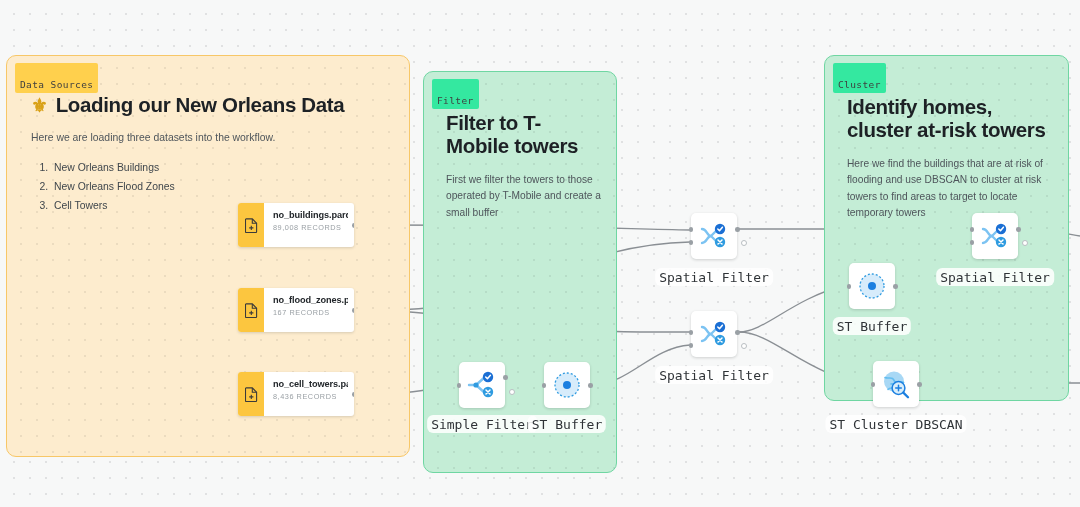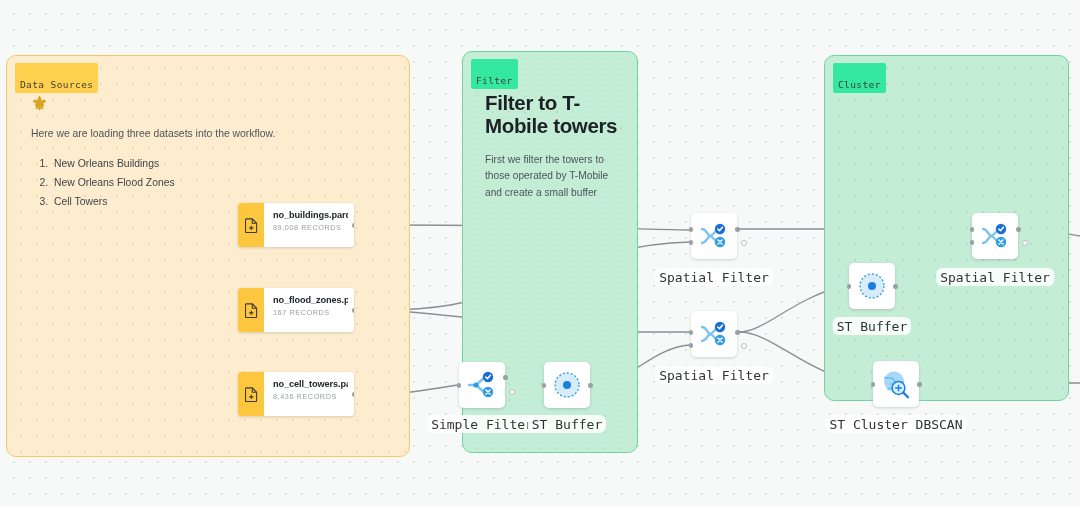--- a/index.html
+++ b/index.html
@@ -161,41 +161,46 @@
     <path class="edge" d="M1019,229 C1045,229 1062,233 1080,236"></path>
 
     <path class="edge" d="M921,383 C990,383 1040,383 1080,383"></path>
   </svg>
 
   <div class="panel orange" style="left:6px; top:55px; width:404px; height:402px;">
     <div class="panel-tag tag-orange">Data Sources</div>
     <div class="panel-body">
       <div class="panel-title">
         <span class="fleur">⚜</span>
+        <span>Loading our New Orleans Data</span>
       </div>
       <div class="panel-sub">Here we are loading three datasets into the workflow.</div>
       <ol class="panel-list">
         <li>New Orleans Buildings</li>
         <li>New Orleans Flood Zones</li>
         <li>Cell Towers</li>
       </ol>
     </div>
   </div>
 
-  <div class="panel green" style="left:423px; top:51px; width:176px; height:402px;margin-left:39px;">
+  <div class="panel green" style="left:423px; top:71px; width:194px; height:402px;">
     <div class="panel-tag tag-green">Filter</div>
     <div class="panel-body">
       <div class="panel-title">Filter to T-Mobile towers</div>
       <div class="panel-sub">First we filter the towers to those operated by T-Mobile and create a small buffer</div>
     </div>
   </div>
 
 
   <div class="panel green" style="left:824px; top:55px; width:245px; height:346px;">
     <div class="panel-tag tag-green">Cluster</div>
+    <div class="panel-body">
+      <div class="panel-title">Identify homes, cluster at-risk towers</div>
+      <div class="panel-sub">Here we find the buildings that are at risk of flooding and use DBSCAN to cluster at risk towers to find areas to target to locate temporary towers</div>
+    </div>
   </div>
 
   <div class="file-card" style="left:238px; top:203px;">
     <div class="file-swatch">
       <svg width="13" height="15" viewBox="0 0 13 15">
         <path d="M1.2 0.9h6.1l4.3 4.3v8.6a.7.7 0 0 1-.7.7H1.2a.7.7 0 0 1-.7-.7V1.6a.7.7 0 0 1 .7-.7z" fill="none" stroke="#3a3a3a" stroke-width="1.1"></path>
         <path d="M7.3 0.9v4.3h4.3" fill="none" stroke="#3a3a3a" stroke-width="1.1"></path>
         <path d="M6.3 7.8v4.2M4.2 9.9h4.2" stroke="#3a3a3a" stroke-width="1.1"></path>
       </svg>
     </div>

